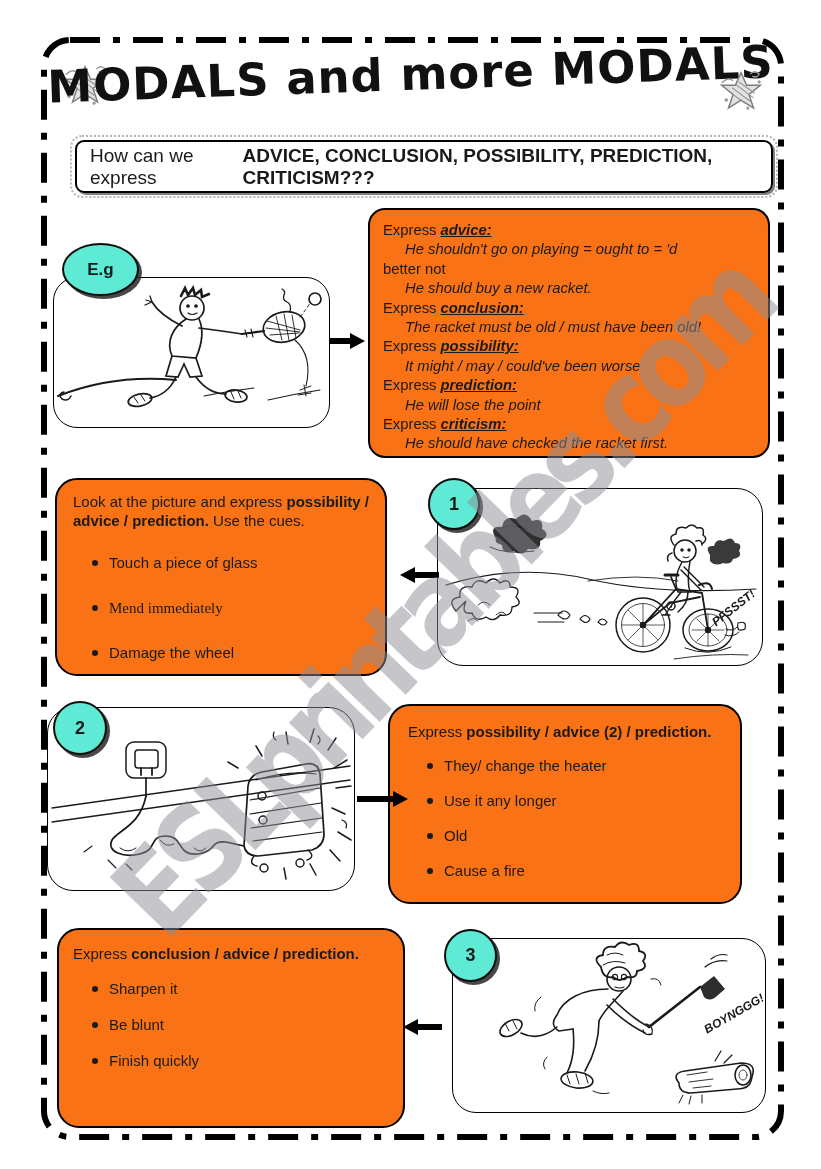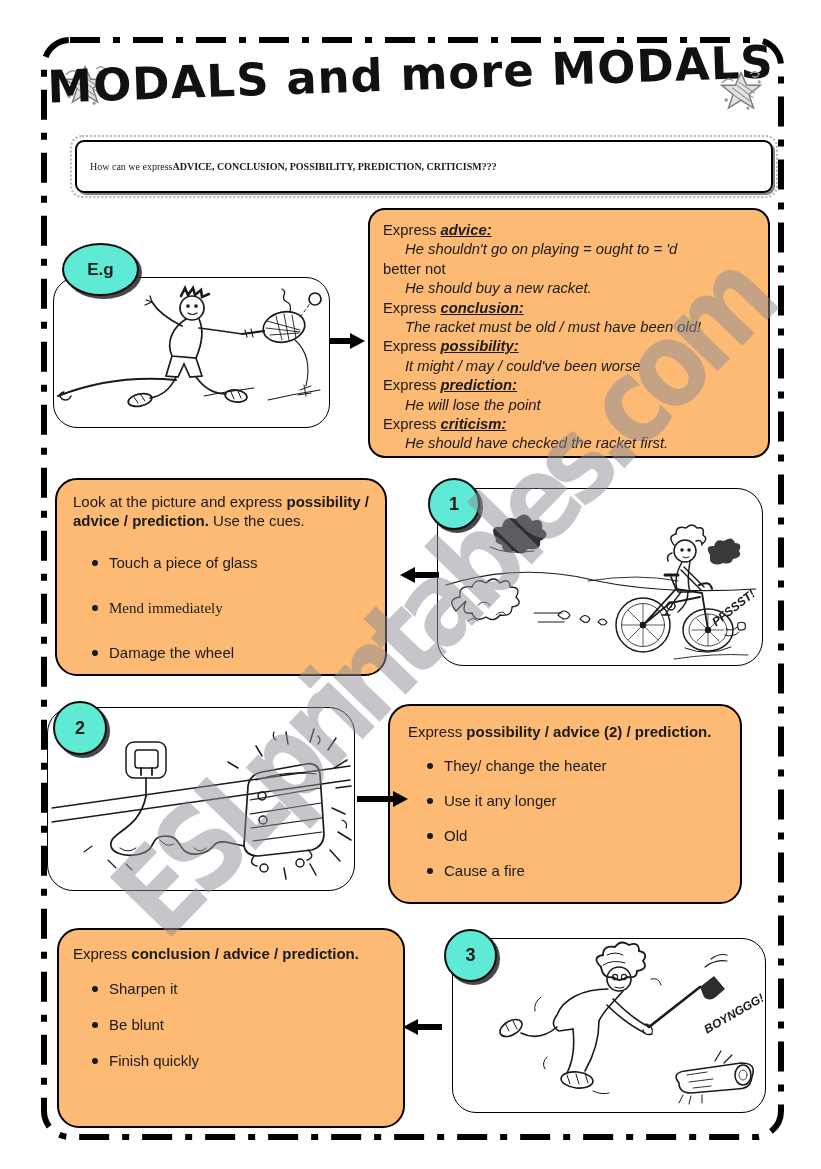--- a/index.html
+++ b/index.html
@@ -11,24 +11,24 @@
   
   .title{left:0;right:0;top:48px;text-align:center;z-index:2;
          font-family:"DejaVu Sans",sans-serif;font-weight:800;font-size:45px;letter-spacing:1px;
          transform:rotate(-2deg);color:#111;}
   .star{z-index:2;}
   
   .qbox-outer{left:70px;top:135px;width:704px;height:59px;border:2px dotted #b5b5b5;
               border-radius:12px;z-index:2;background:#fff;}
   .qbox-inner{position:absolute;left:3px;top:3px;right:3px;bottom:3px;border:2px solid #000;
               border-radius:9px;box-shadow:2px 2px 0 rgba(0,0,0,.5);display:flex;align-items:center;
-              padding-left:13px;font-size:10px;font-family:Liberation Serif, serif;}
+              padding-left:13px;font-size:19px;}
   .qbox-inner b{font-weight:bold;}
   
-  .tbox{border:2.5px solid #000;border-radius:22px;background:#fdba74;z-index:2;box-sizing:border-box;}
+  .tbox{border:2.5px solid #000;border-radius:22px;background:#f97316;z-index:2;box-sizing:border-box;}
   .ibox{border:1.6px solid #000;border-radius:26px;background:#fff;z-index:2;box-sizing:border-box;overflow:hidden;}
   
   .badge{background:#5eead4;border:2.6px solid #0d0d0d;border-radius:50%;display:flex;align-items:center;
          justify-content:center;font-weight:bold;z-index:4;box-shadow:3px 3px 0 rgba(40,40,40,.85);}
   
   .arrow{display:flex;align-items:center;z-index:3;}
   .arrow .shaft{height:6px;background:#000;}
   .arrow .tip{width:0;height:0;border-top:8px solid transparent;border-bottom:8px solid transparent;}
   .arrow.right .tip{border-left:15px solid #000;}
   .arrow.left .tip{border-right:15px solid #000;}

